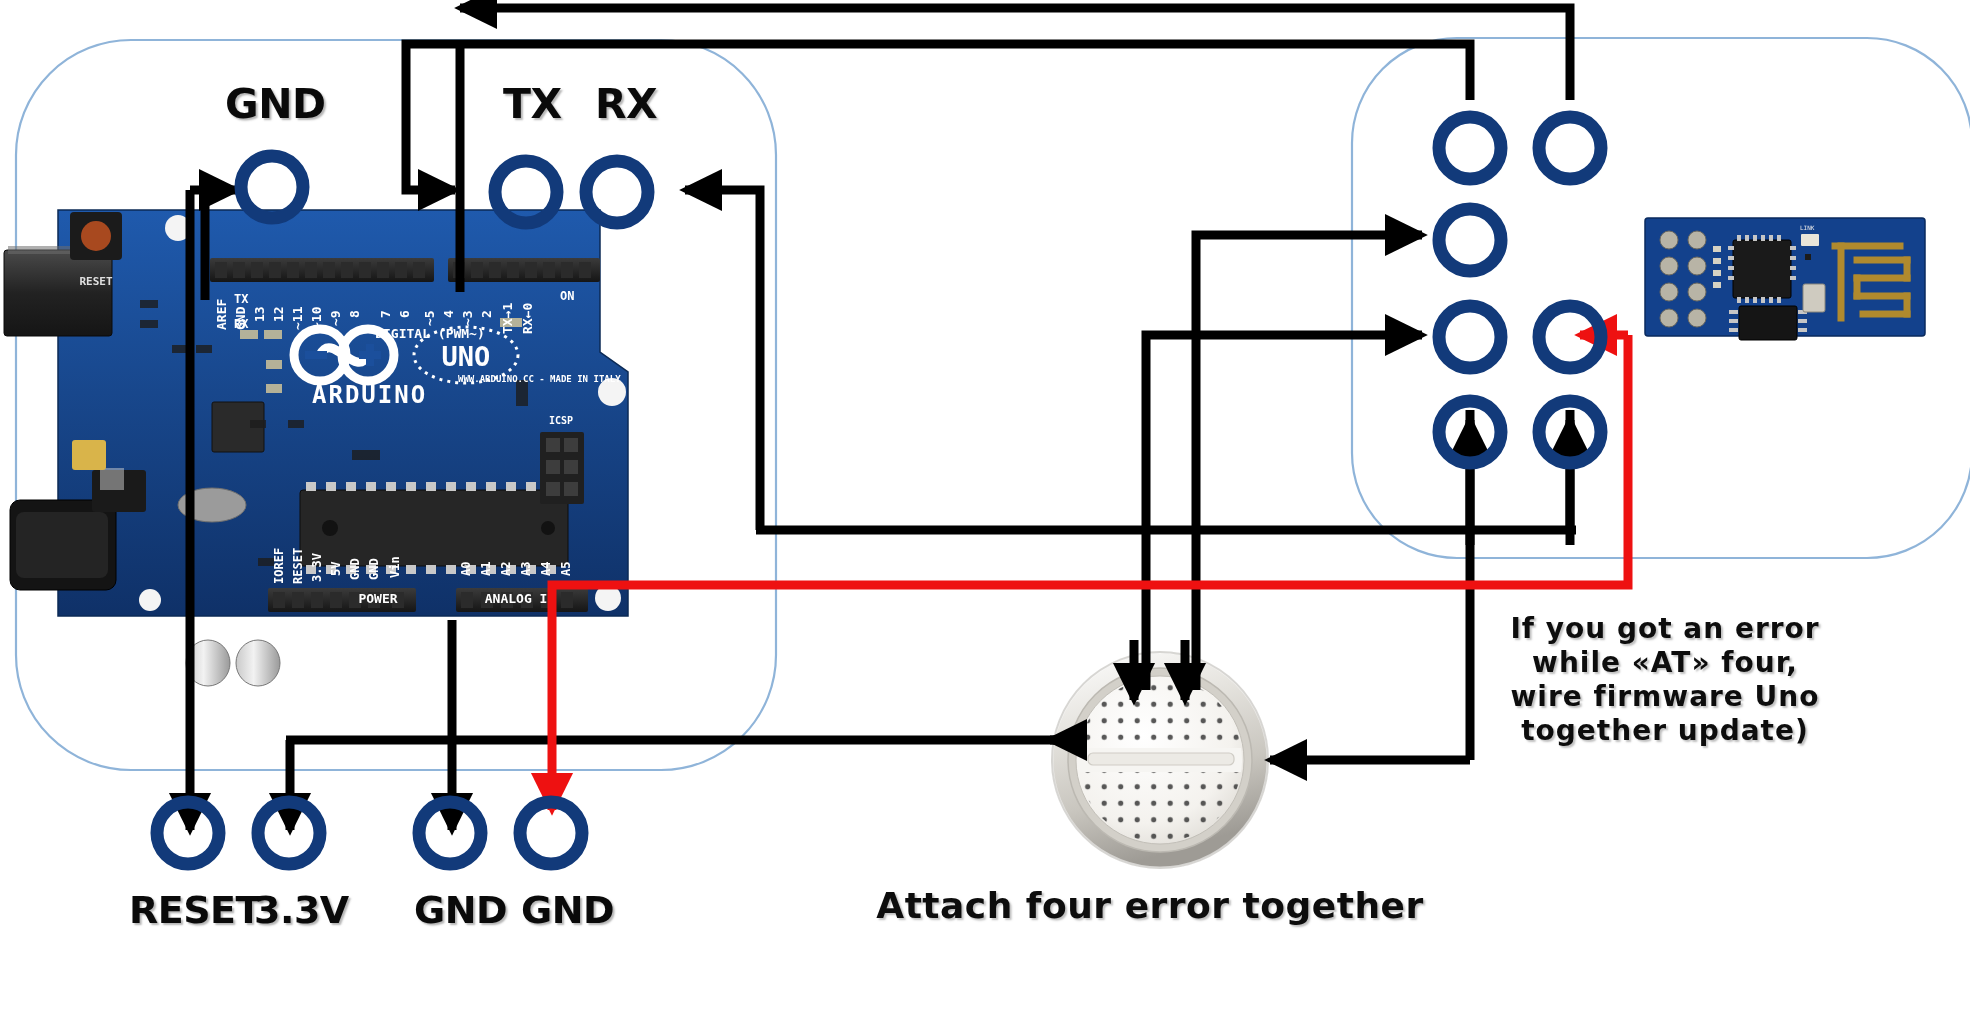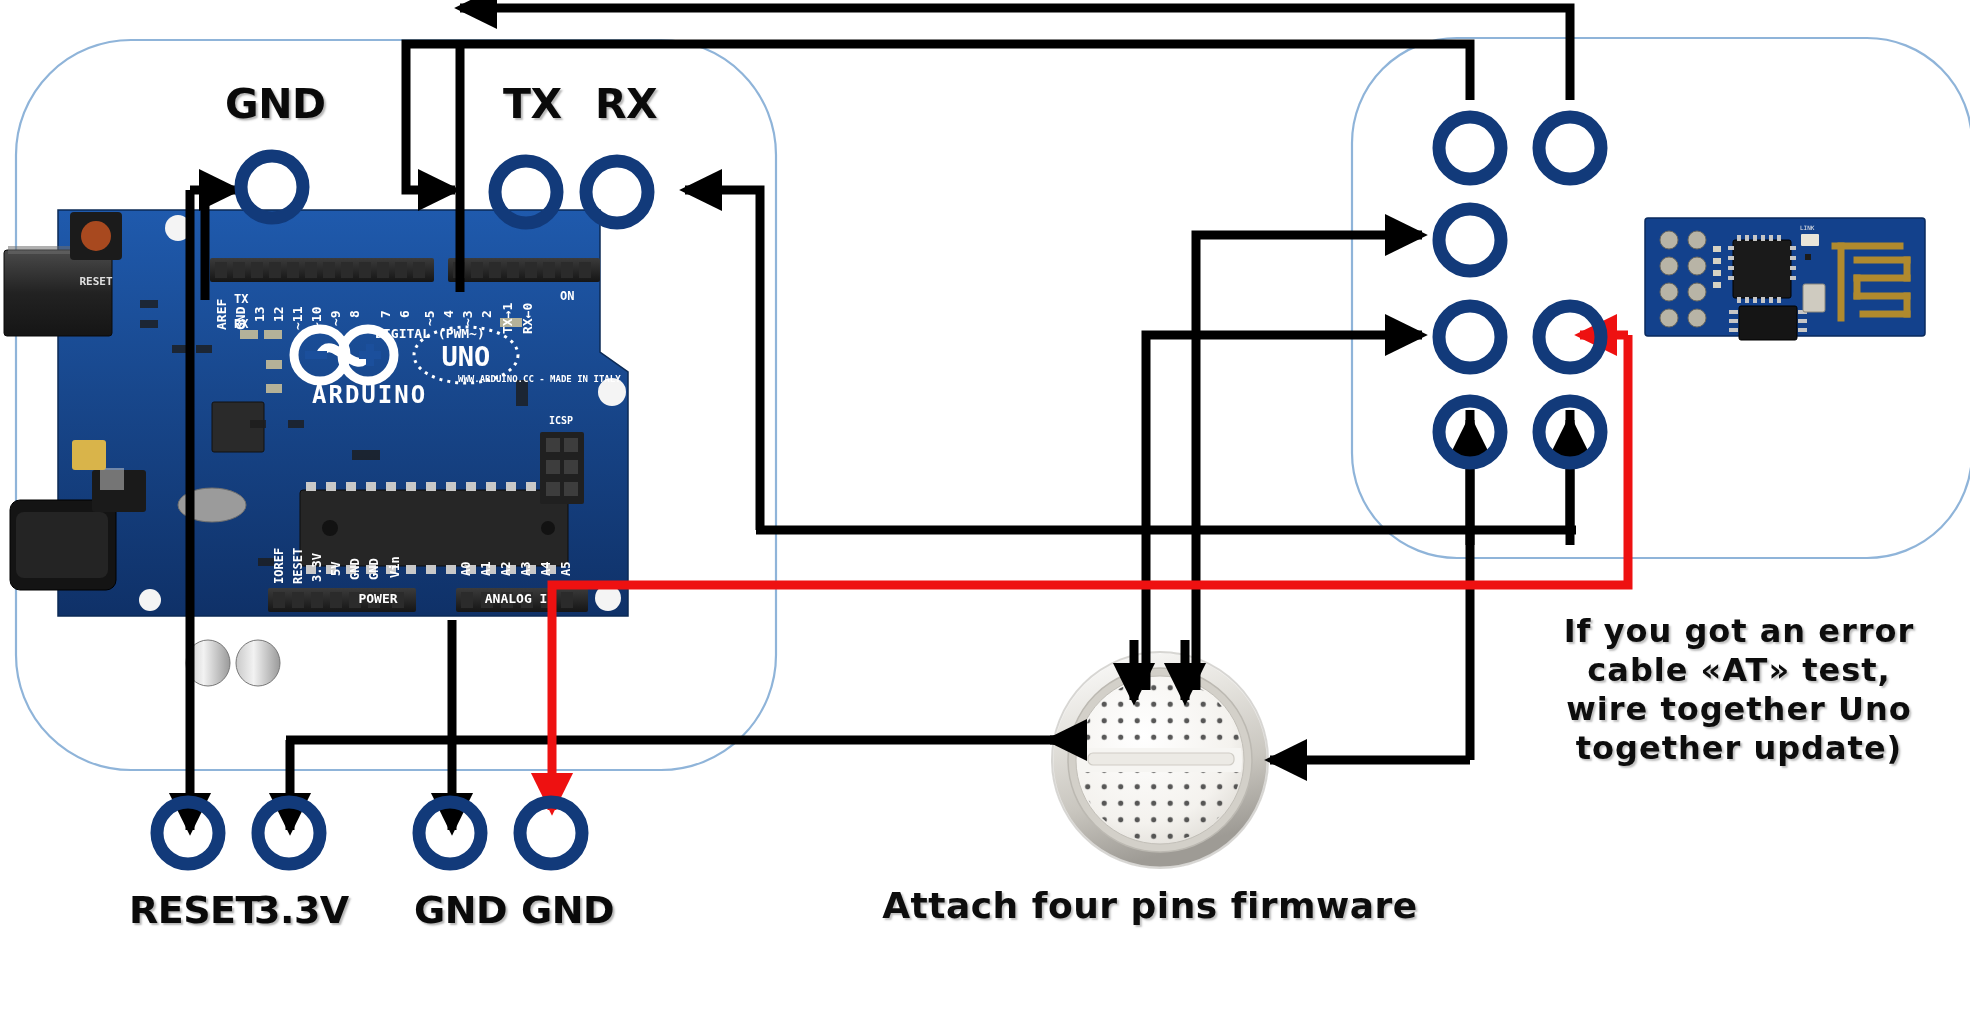--- a/index.html
+++ b/index.html
@@ -442,23 +442,23 @@
   <div class="pinlabel" style="left:225px;top:80px;font-size:41px;">GND</div>
   <div class="pinlabel" style="left:503px;top:80px;font-size:41px;">TX</div>
   <div class="pinlabel" style="left:595px;top:80px;font-size:41px;">RX</div>
 
   <div class="pinlabel" style="left:129px;top:888px;font-size:38px;">RESET</div>
   <div class="pinlabel" style="left:254px;top:888px;font-size:38px;">3.3V</div>
   <div class="pinlabel" style="left:414px;top:888px;font-size:38px;">GND</div>
   <div class="pinlabel" style="left:521px;top:888px;font-size:38px;">GND</div>
 
   <div class="caption" style="left:820px;width:660px;top:885px;font-size:36px;letter-spacing:0.5px;">
-    <span>Attach four pins firmware</span>
+    <span>Attach four error together</span>
   </div>
 
-  <div class="caption" style="left:1509px;width:460px;top:612px;font-size:32px;letter-spacing:1px;line-height:1.22;">
+  <div class="caption" style="left:1435px;width:460px;top:612px;font-size:28px;letter-spacing:1px;line-height:1.22;">
     <span>If you got an error</span>
-    <span>cable «AT» test,</span>
-    <span>wire together Uno</span>
+    <span>while «AT» four,</span>
+    <span>wire firmware Uno</span>
     <span>together update)</span>
   </div>
 
 </div>
 
 </body></html>

